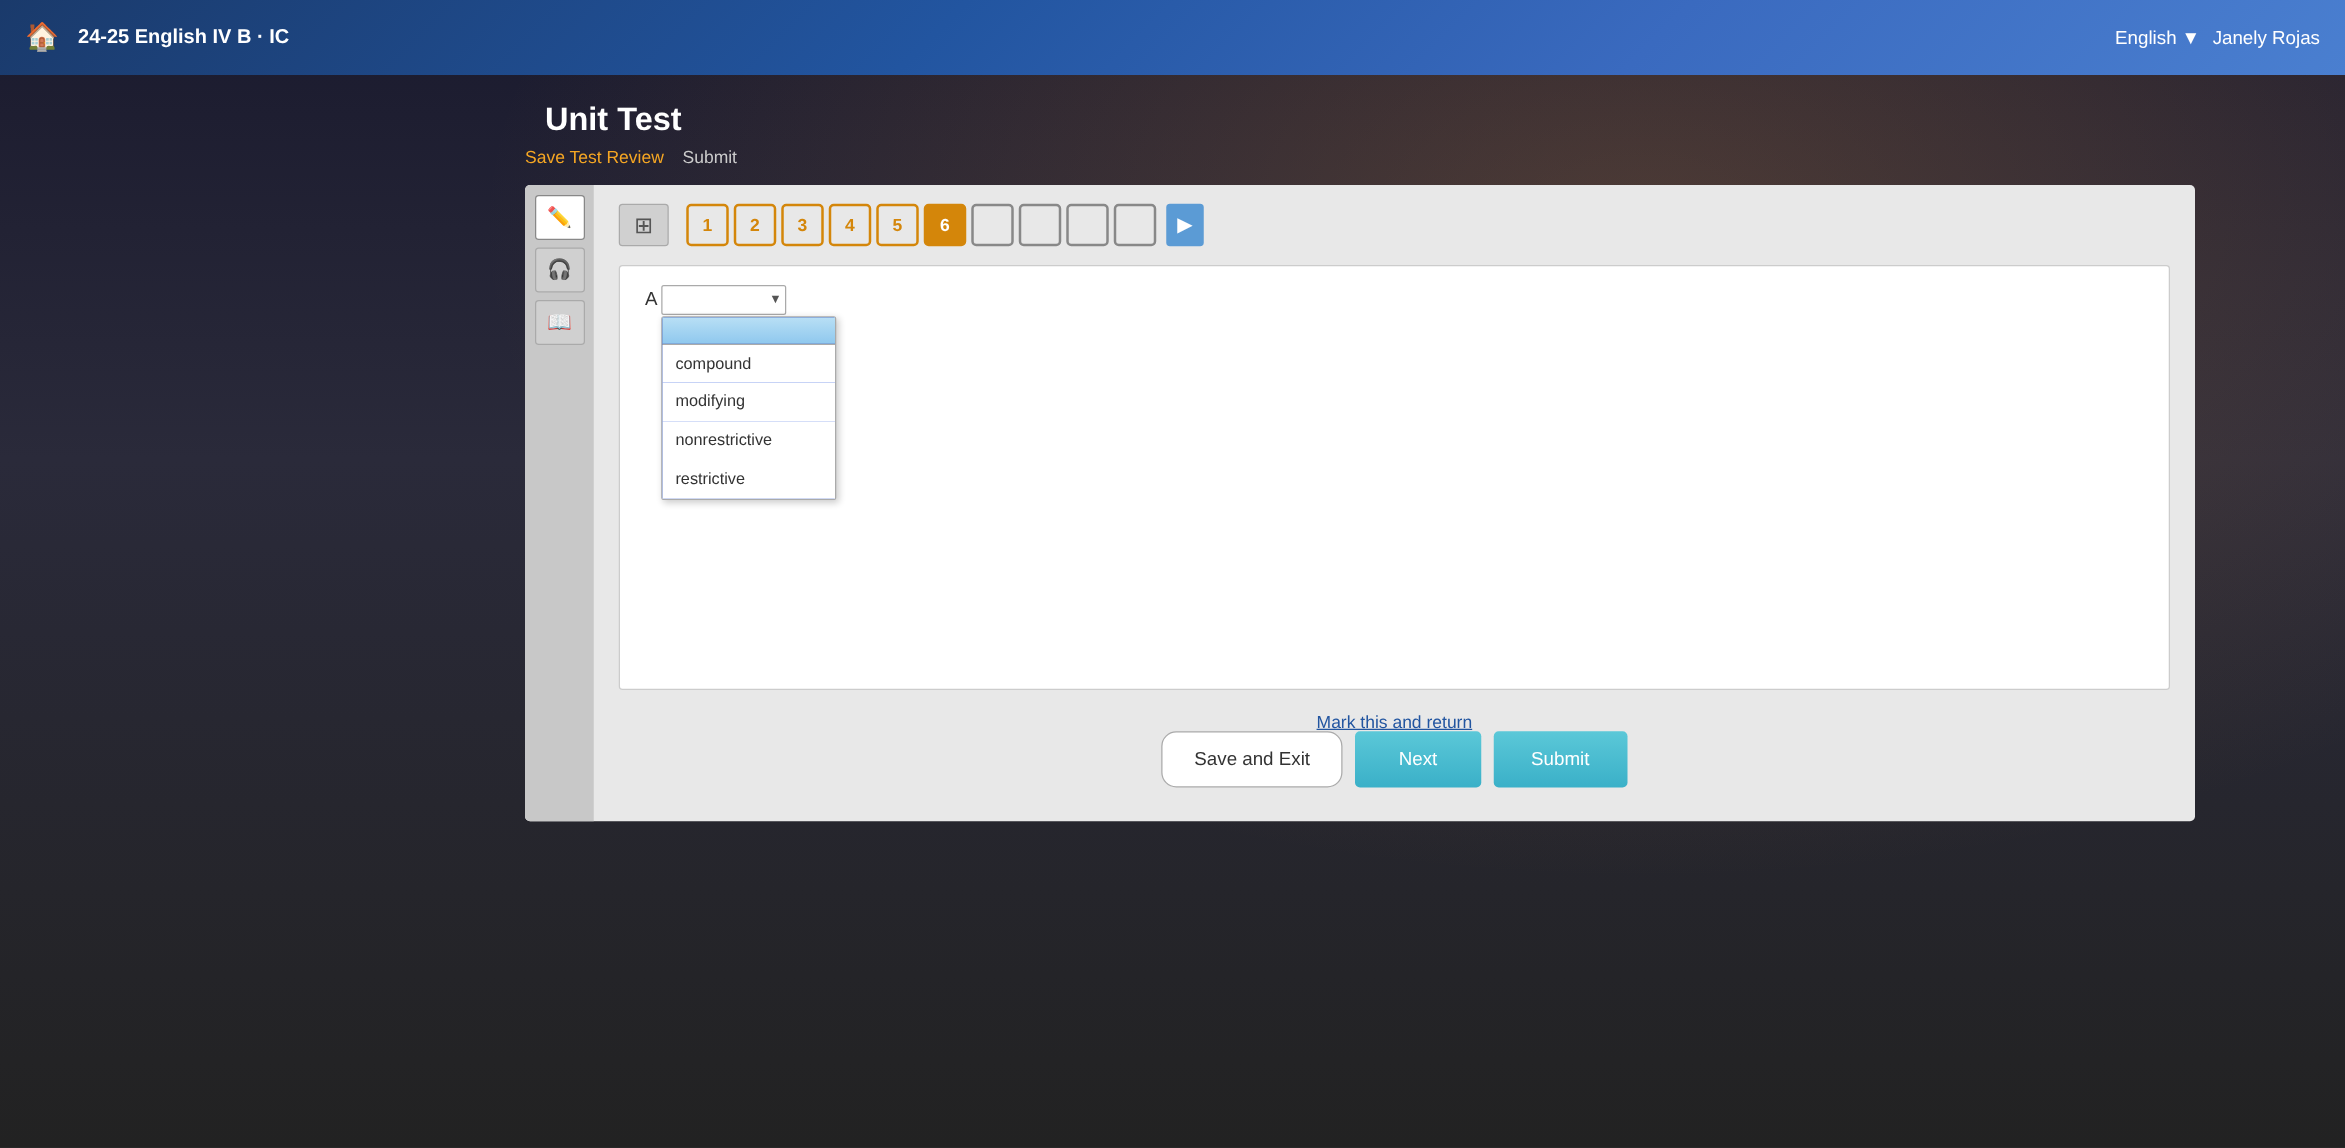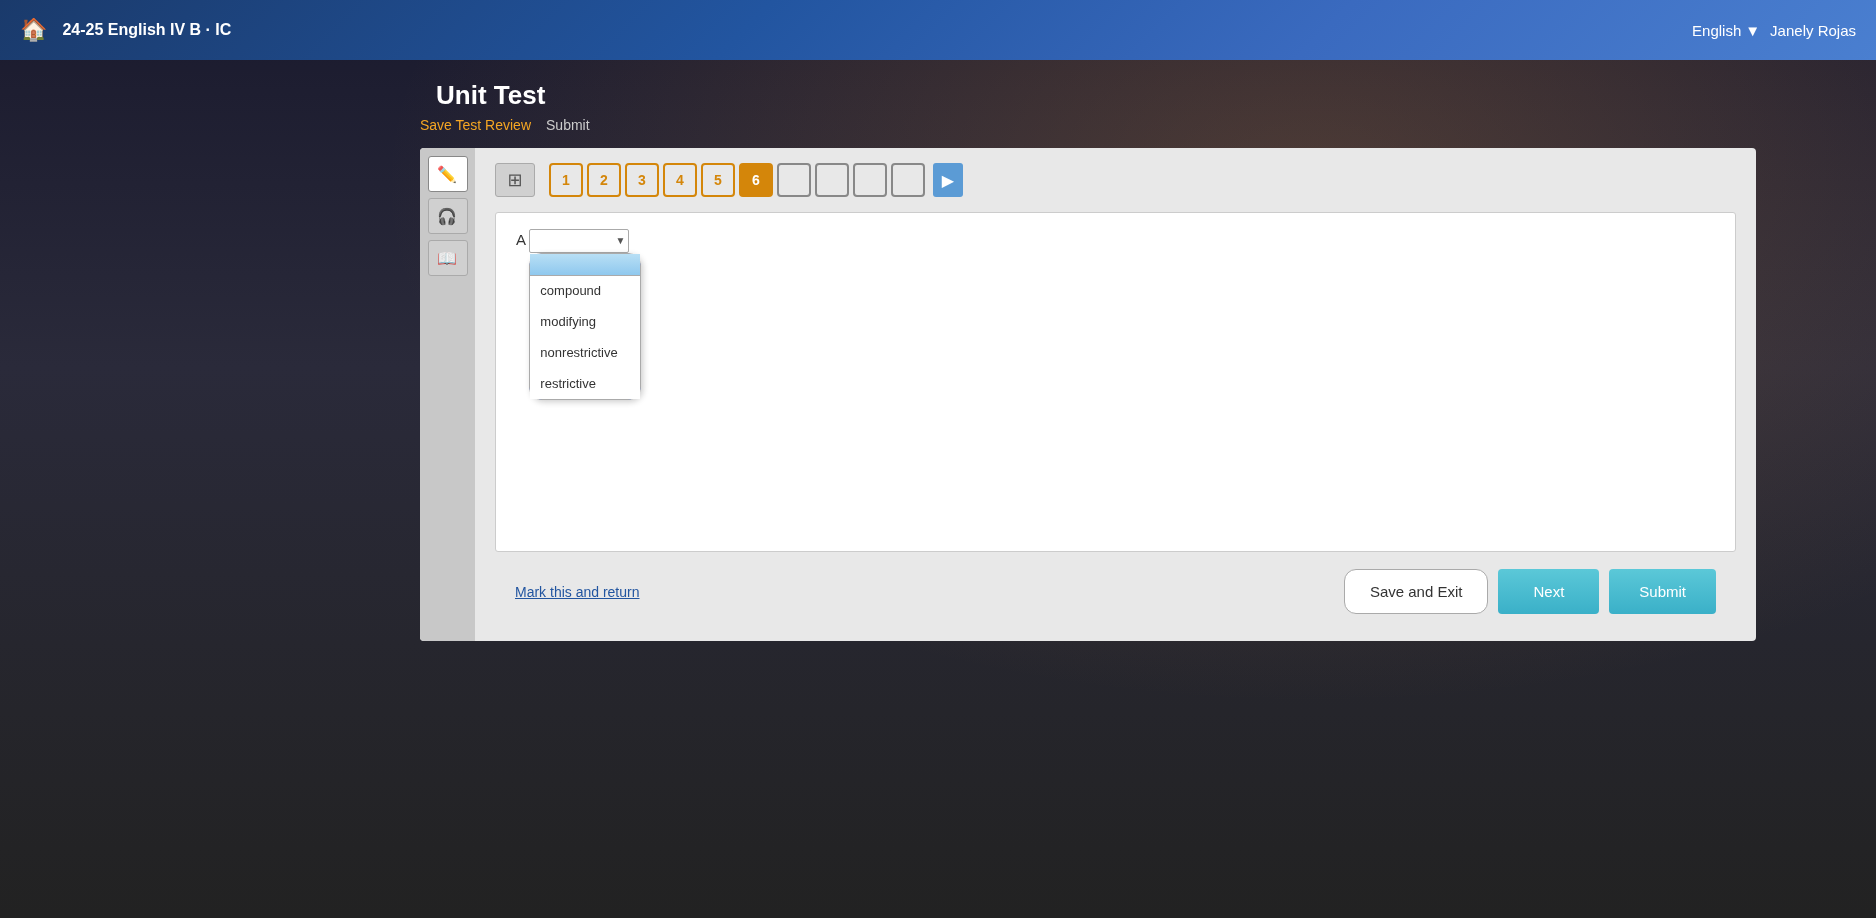--- a/index.html
+++ b/index.html
@@ -262,24 +262,24 @@
       font-size: 10px;
       color: #555;
       pointer-events: none;
     }
 
     
     .dropdown-menu {
       position: absolute;
       top: 100%;
       left: 0;
-      width: 112px;
+      width: 140px;
       background: #1d4ed8;
       border: 1px solid #aaa;
-      border-radius: 13px;
+      border-radius: 2px;
       z-index: 100;
       box-shadow: 2px 2px 6px rgba(0,0,0,0.2);
     }
 
     .dropdown-menu-header {
       background: linear-gradient(180deg, #b8dff5 0%, #8fc8ee 100%);
       height: 22px;
       border-bottom: 1px solid #aaa;
     }
 
@@ -291,20 +291,21 @@
       background: white;
     }
 
     
     .action-bar {
       display: flex;
       align-items: center;
       justify-content: space-between;
       padding: 12px 20px;
       margin-top: 5px;
+      flex-direction: column;
     }
 
     .mark-link {
       color: #2255a0;
       font-size: 14px;
       text-decoration: underline;
       cursor: pointer;
     }
 
     .action-buttons {

